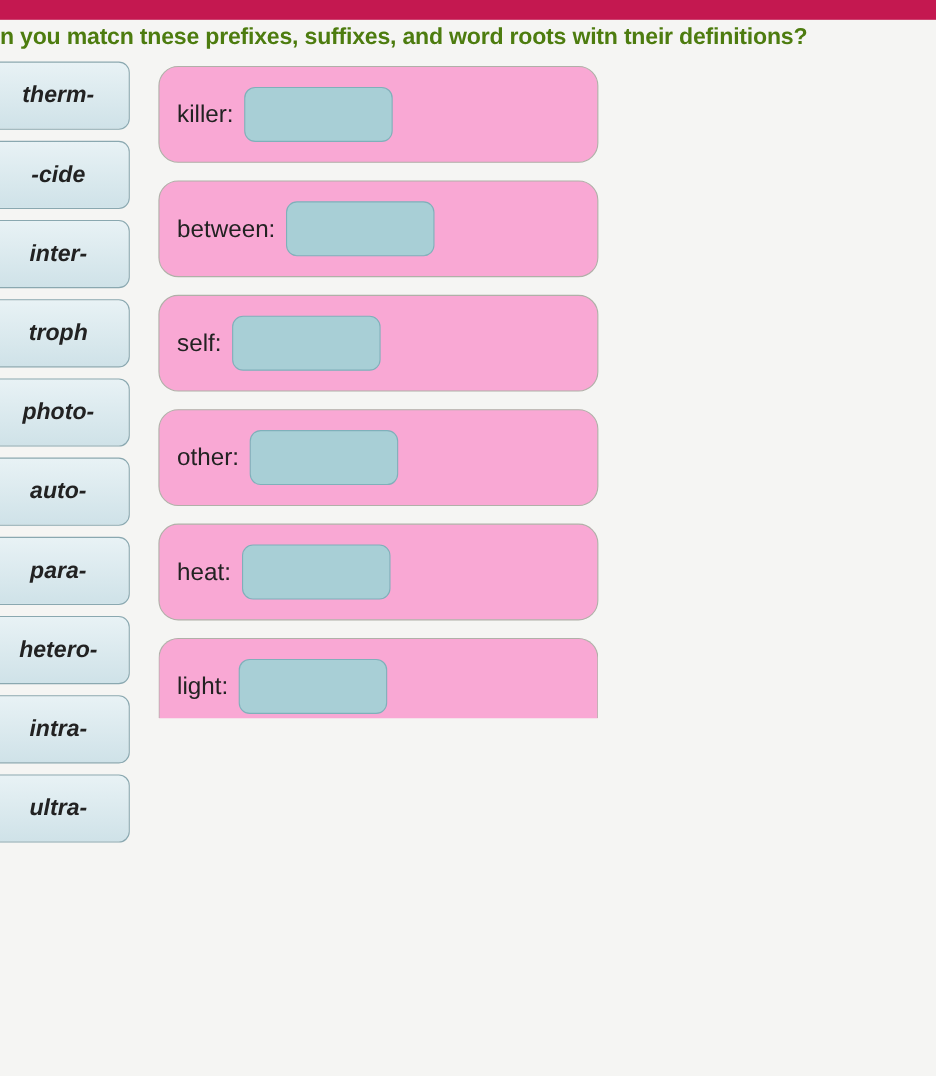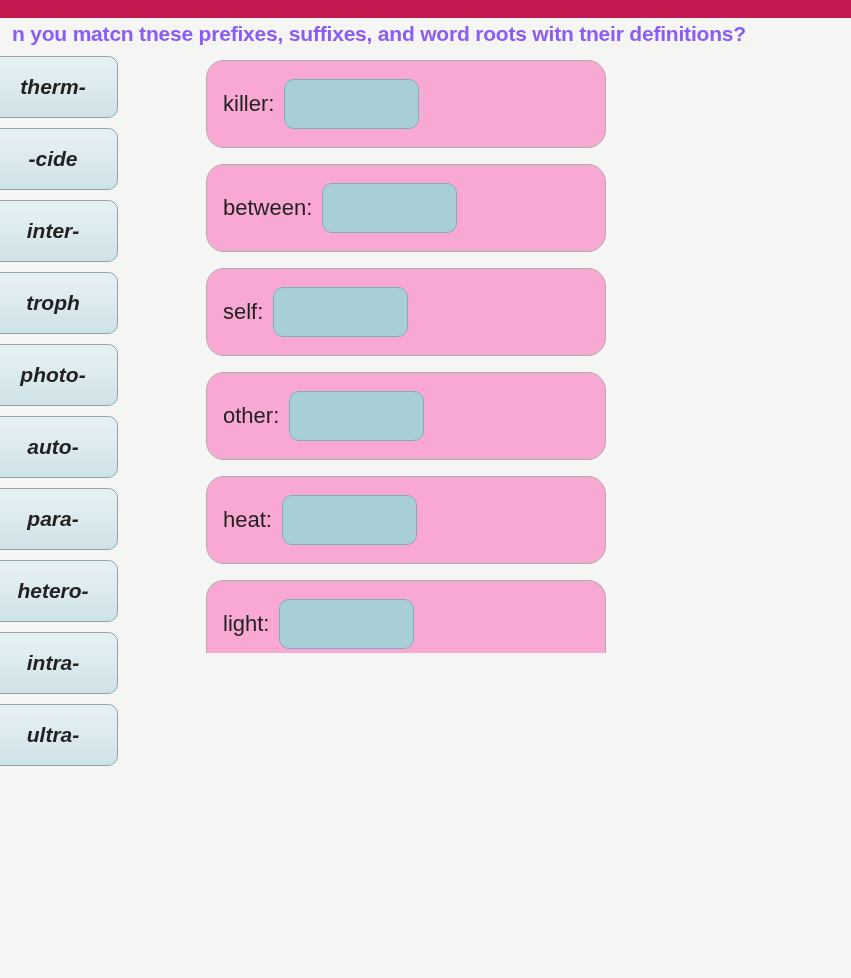--- a/index.html
+++ b/index.html
@@ -16,30 +16,30 @@
       position: relative;
     }
     .top-bar {
       background: #c41850;
       height: 18px;
       width: 100%;
     }
     .instruction {
       font-size: 21px;
       font-weight: bold;
-      color: #8b5cf6;
-      padding: 4px 0 10px 12px;
+      color: #4d7c0f;
+      padding: 4px 0 10px 0;
       letter-spacing: -0.2px;
       white-space: nowrap;
       overflow: hidden;
     }
     .content-area {
       display: flex;
       flex-direction: row;
-      gap: 88px;
+      gap: 26px;
       padding-left: 0;
     }
     .word-column {
       display: flex;
       flex-direction: column;
       gap: 10px;
       width: 130px;
       margin-left: -12px;
     }
     .word-tile {

